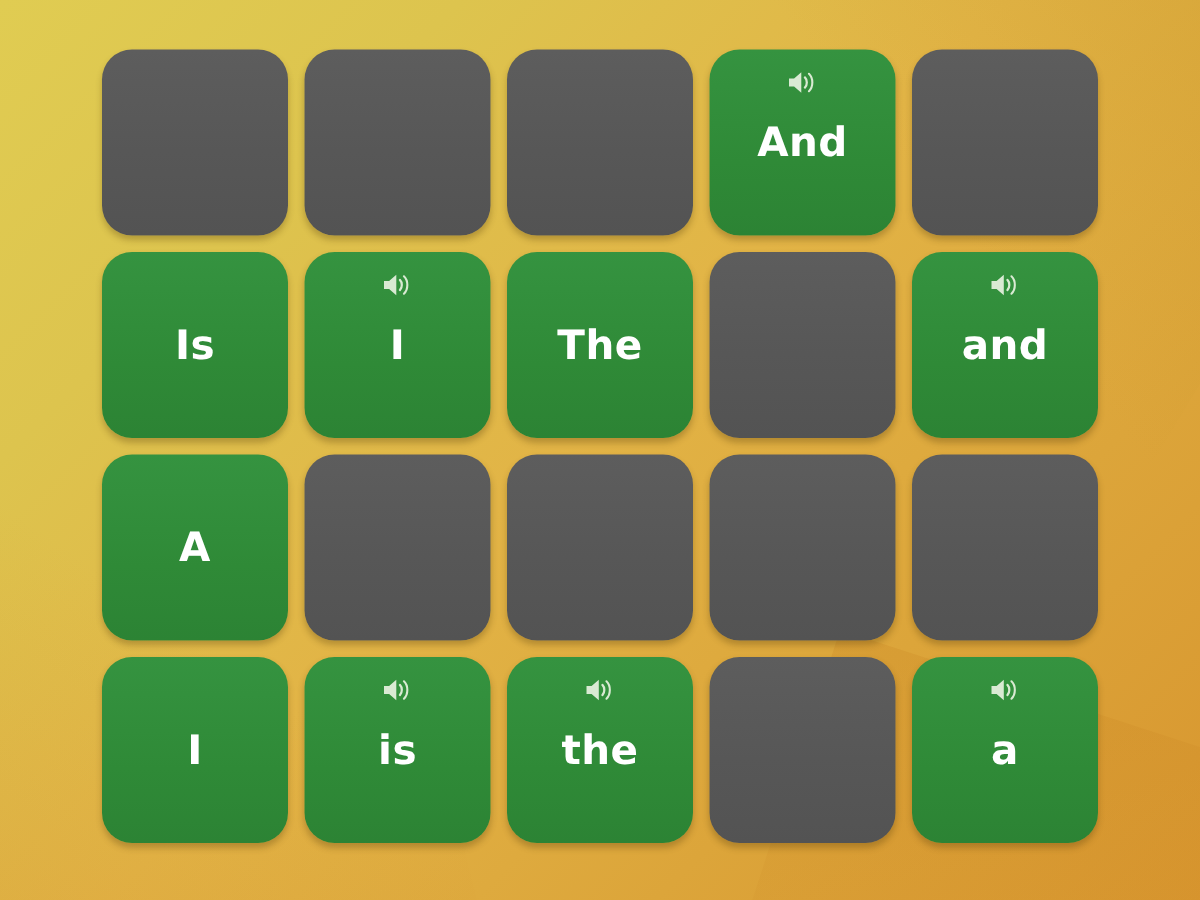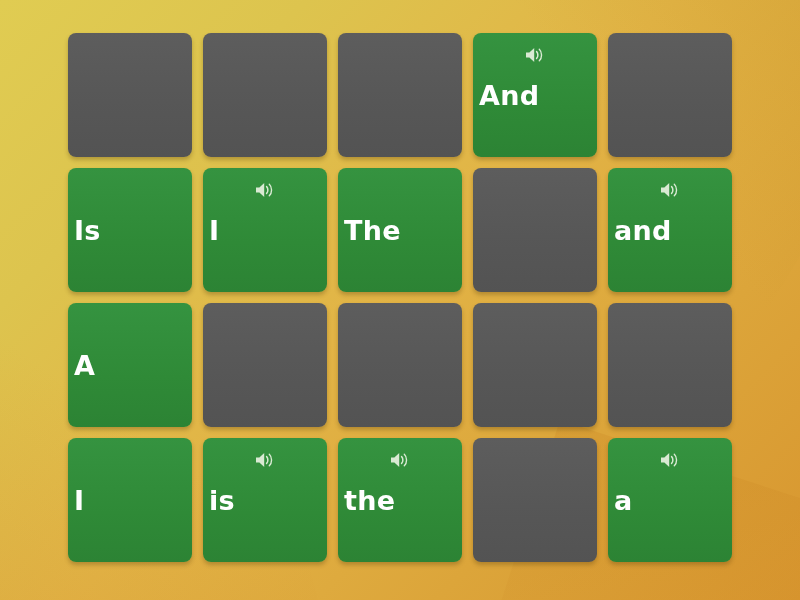--- a/index.html
+++ b/index.html
@@ -64,25 +64,25 @@
     height: 529px;
     display: grid;
     grid-template-columns: repeat(5, 124px);
     grid-template-rows: repeat(4, 124px);
     column-gap: 11px;
     row-gap: 11px;
   }
 
   .tile {
     position: relative;
-    border-radius: 8px;
+    border-radius: 20px;
     box-shadow: 0 3px 4px rgba(80, 55, 10, 0.30);
     display: flex;
     align-items: center;
-    justify-content: flex-start;
+    justify-content: center;
     user-select: none;
     cursor: pointer;
     overflow: hidden;
   }
   .tile.state-hidden {
     background: linear-gradient(180deg, #5d5d5d 0%, #575757 55%, #535353 100%);
   }
   .tile.state-revealed {
     background: linear-gradient(180deg, #359340 0%, #2f8a37 60%, #2c8334 100%);
   }

